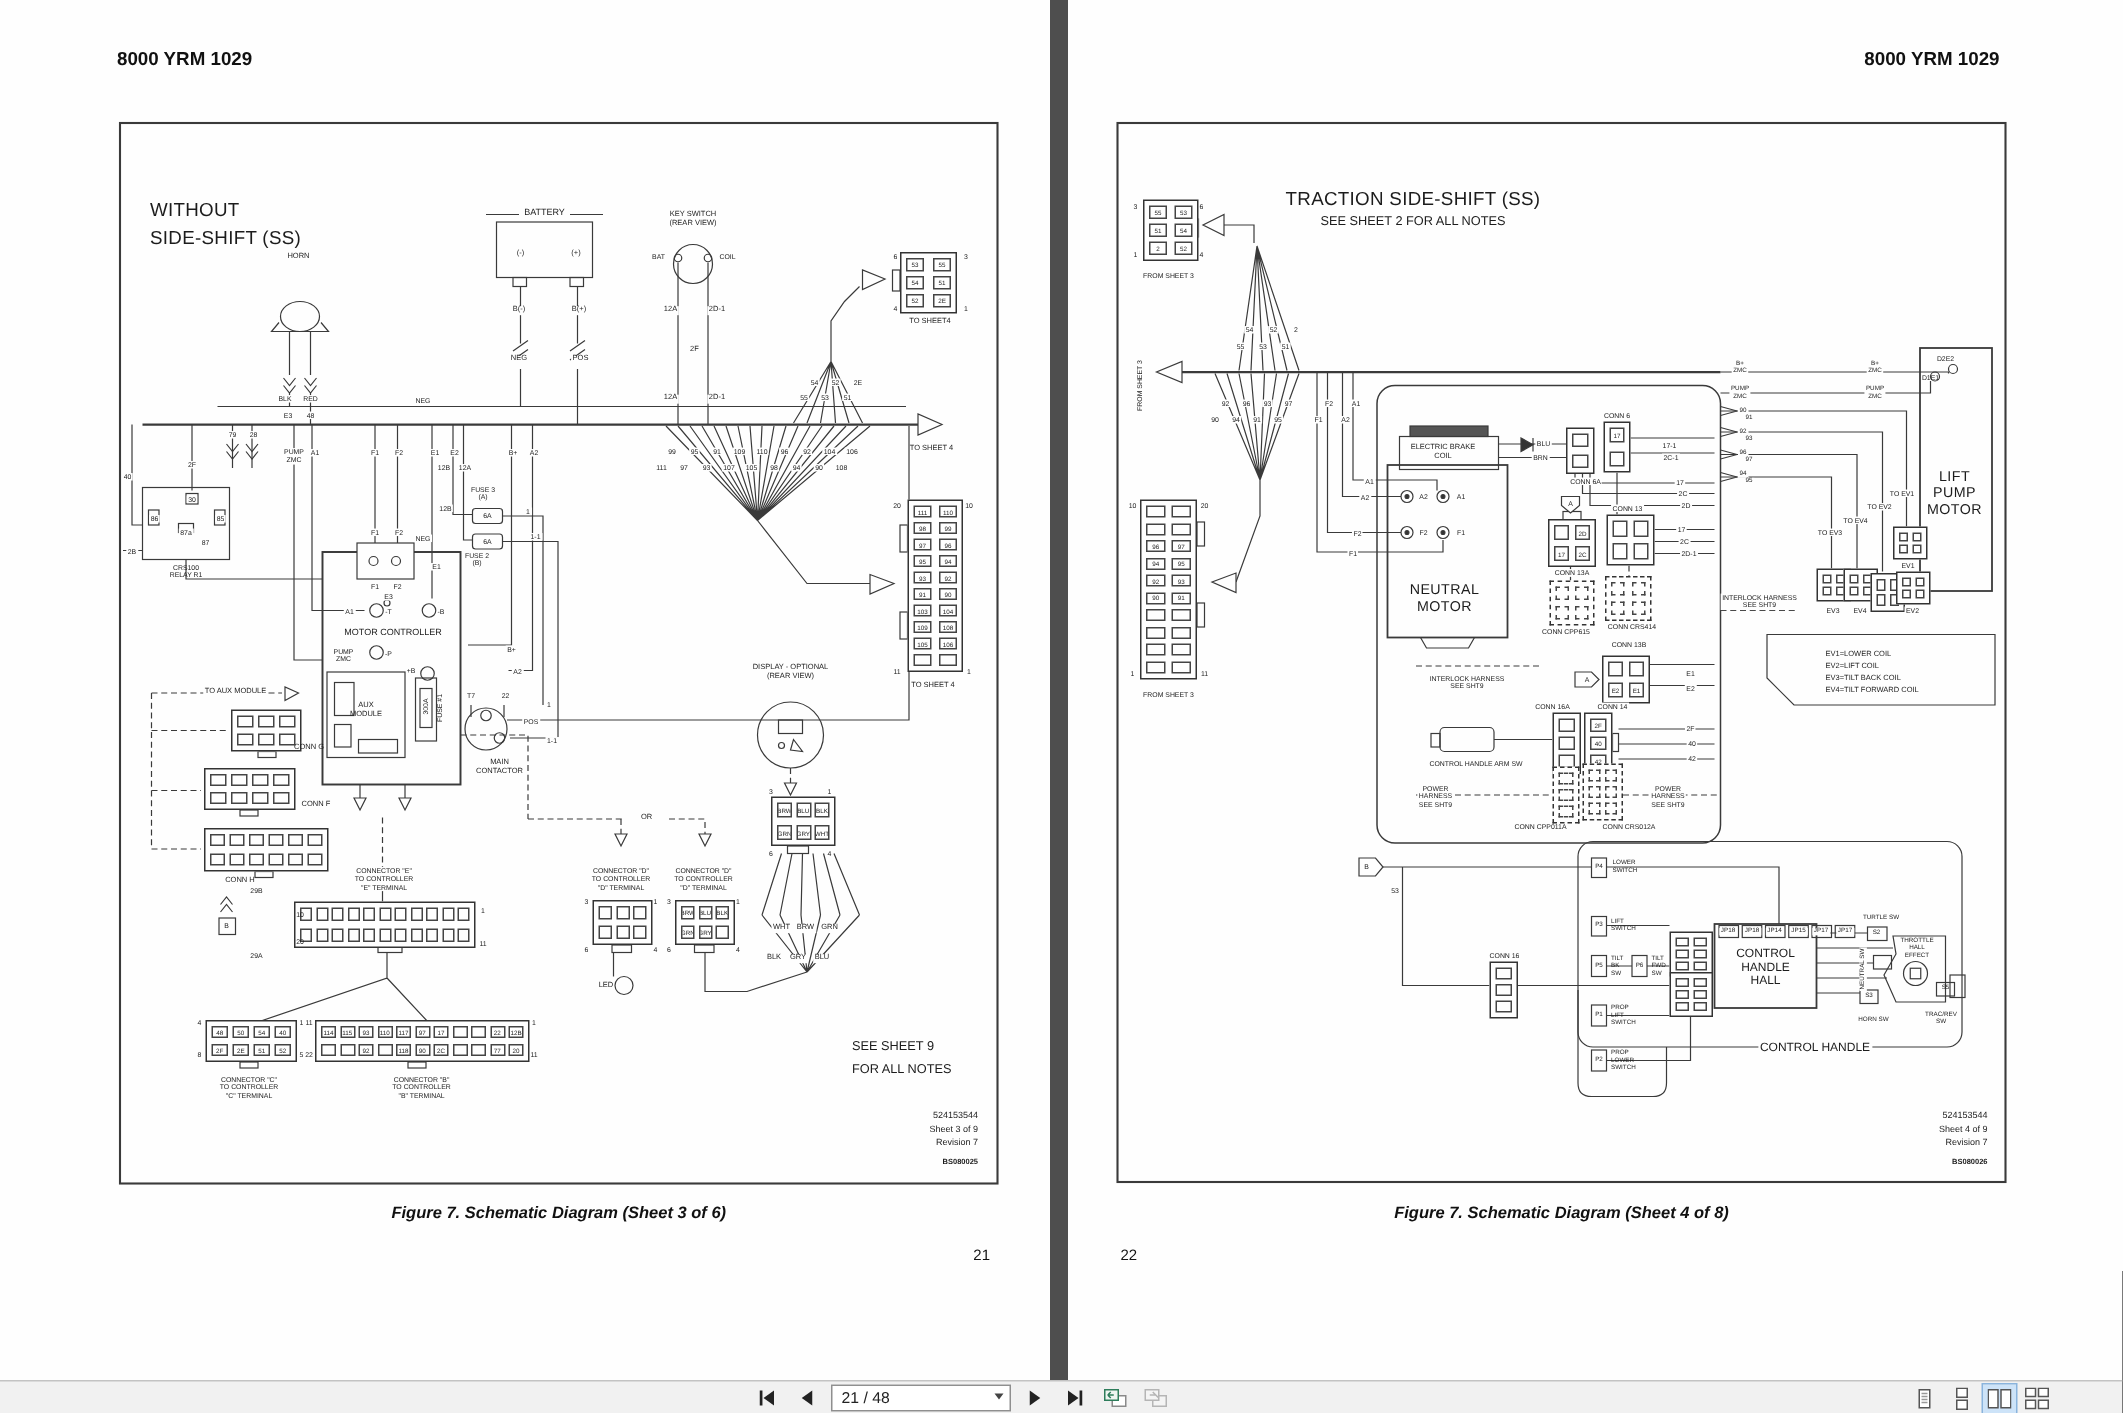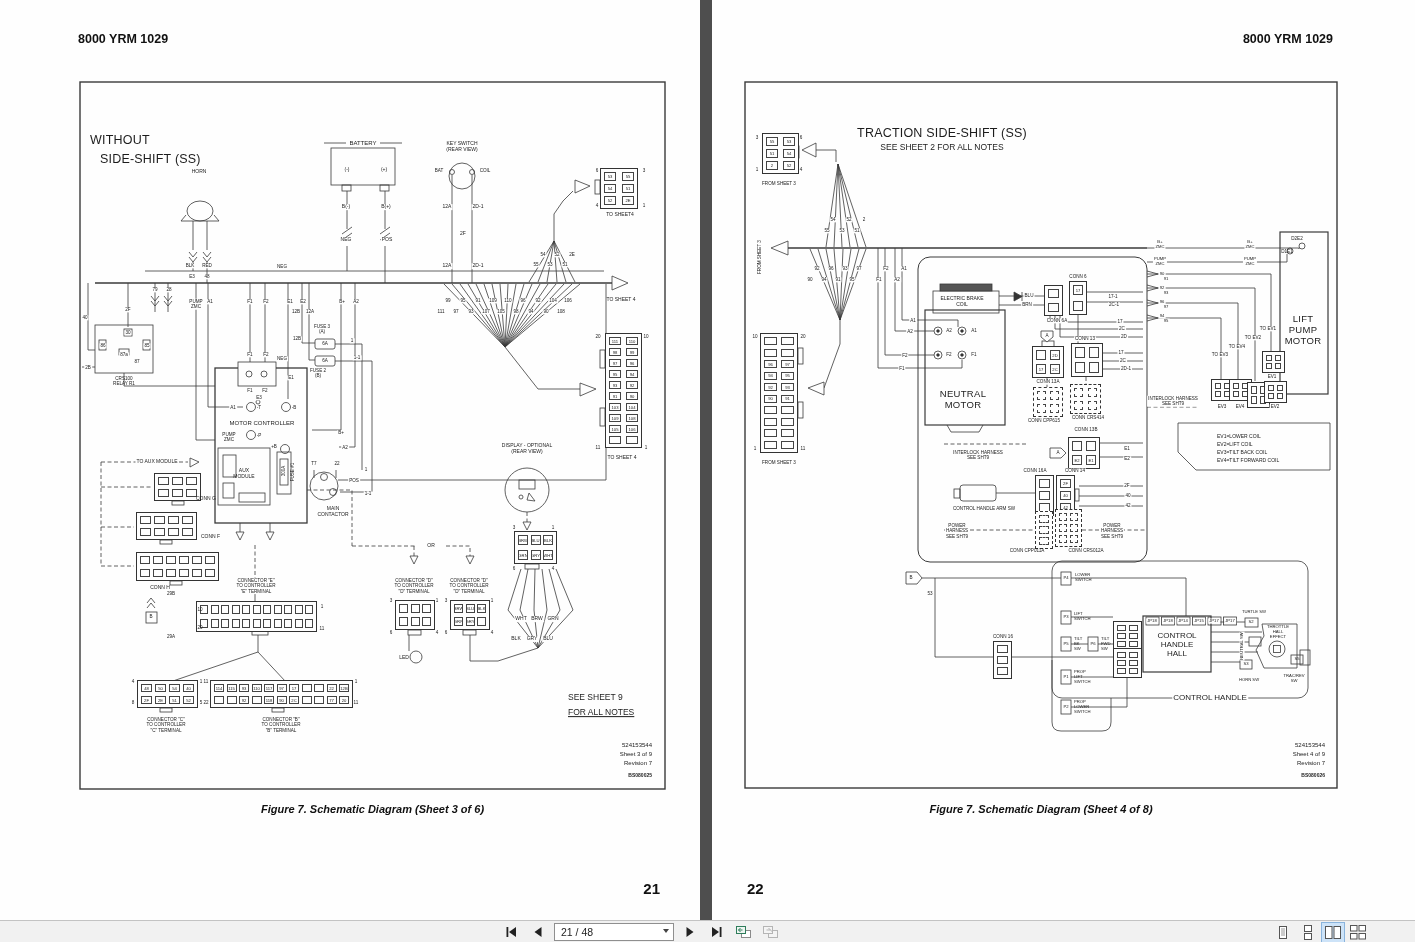--- a/index.html
+++ b/index.html
@@ -6,21 +6,21 @@
   body{width:1415px;height:942px;background:#4e4e4e;font-family:"Liberation Sans",sans-serif;overflow:hidden;position:relative}
   .page{position:absolute;top:0;height:920px;background:#fefefe}
   #page-left{left:0;width:700px}
   #page-right{left:712px;width:703px}
   .hdr{position:absolute;top:32px;font-weight:bold;font-size:12.5px;color:#111}
   #hdr-left{left:78px}
   #hdr-right{left:1173px;width:160px;text-align:right}
   .caption{position:absolute;top:803px;font-style:italic;font-weight:bold;font-size:11px;color:#111;text-align:center}
   #cap-left{left:80px;width:585px}
   #cap-right{left:745px;width:592px}
-  .pagenum{position:absolute;top:880px;font-weight:bold;font-size:15px;color:#111}
+  .pagenum{position:absolute;top:832px;font-weight:normal;font-size:10px;color:#111}
   #pn-left{left:80px;width:580px;text-align:right}
   #pn-right{left:747px}
   #wires,#conns,#labels{position:absolute;left:0;top:0;width:1415px;height:920px;pointer-events:none}
   .lbl{position:absolute;font-size:6px;line-height:1.15;color:#1c1c1c;text-align:center;transform:translate(-50%,-50%);white-space:pre-line}
   .lbl.lg{font-size:12.5px;letter-spacing:.2px}
   .lbl.md{font-size:8.5px}
   .lbl.m10{font-size:9.5px;letter-spacing:.3px}
   .lbl.m9{font-size:8px}
   .lbl.sm{font-size:6px}
   .lbl.xs{font-size:5px}
@@ -489,21 +489,21 @@
       <span class="pin"></span>
     </div>
     <div class="conn" style="left: 1264px; top: 381px; grid-template-columns: repeat(2, 6px); grid-auto-rows: 6px; gap: 2px 3px;">
       <span class="pin"></span>
       <span class="pin"></span>
       <span class="pin"></span>
       <span class="pin"></span>
     </div>
   </div>
 <div id="labels">
-    <span class="lbl lg left" style="left: 90px; top: 140px;">WITHOUT</span>
+    <span class="lbl lg left" style="left: 100px; top: 140px;">WITHOUT</span>
     <span class="lbl lg left" style="left: 100px; top: 159px;">SIDE-SHIFT (SS)</span>
     <span class="lbl xs" style="left: 199px; top: 172px;">HORN</span>
     <span class="lbl sm" style="left: 363px; top: 143px;">BATTERY</span>
     <span class="lbl xs" style="left: 347px; top: 170px;">(-)</span>
     <span class="lbl xs" style="left: 384px; top: 170px;">(+)</span>
     <span class="lbl xs bg" style="left: 346px; top: 207px;">B(-)</span>
     <span class="lbl xs bg" style="left: 386px; top: 207px;">B(+)</span>
     <span class="lbl xs bg" style="left: 346px; top: 240px;">NEG</span>
     <span class="lbl xs bg" style="left: 387px; top: 240px;">POS</span>
     <span class="lbl xxs bg" style="left: 190px; top: 266px;">BLK</span>
@@ -660,21 +660,21 @@
     <span class="lbl xxs" style="left: 553px; top: 528px;">1</span>
     <span class="lbl xxs" style="left: 514px; top: 569px;">6</span>
     <span class="lbl xxs" style="left: 553px; top: 569px;">4</span>
     <span class="lbl xs bg" style="left: 521px; top: 619px;">WHT</span>
     <span class="lbl xs bg" style="left: 537px; top: 619px;">BRW</span>
     <span class="lbl xs bg" style="left: 553px; top: 619px;">GRN</span>
     <span class="lbl xs bg" style="left: 516px; top: 639px;">BLK</span>
     <span class="lbl xs bg" style="left: 532px; top: 639px;">GRY</span>
     <span class="lbl xs bg" style="left: 548px; top: 639px;">BLU</span>
     <span class="lbl md left" style="left: 568px; top: 698px;">SEE SHEET 9</span>
-    <span class="lbl md left" style="left: 568px; top: 713px; text-decoration: underline;">FOR ALL NOTES</span>
+    <span class="lbl md left" style="left: 568px; top: 713px;">FOR ALL NOTES</span>
     <span class="lbl sm right" style="left: 652px; top: 745px;">524153544</span>
     <span class="lbl sm right" style="left: 652px; top: 754px;">Sheet 3 of 9</span>
     <span class="lbl sm right" style="left: 652px; top: 763px;">Revision 7</span>
     <span class="lbl xs b right" style="left: 652px; top: 776px;">BS080025</span>
     <span class="lbl xxs" style="left: 598px; top: 337px;">20</span>
     <span class="lbl xxs" style="left: 646px; top: 337px;">10</span>
     <span class="lbl xxs" style="left: 598px; top: 448px;">11</span>
     <span class="lbl xxs" style="left: 646px; top: 448px;">1</span>
     <span class="lbl xs" style="left: 622px; top: 458px;">TO SHEET 4</span>
     <span class="lbl lg" style="left: 942px; top: 133px;">TRACTION SIDE-SHIFT (SS)</span>

